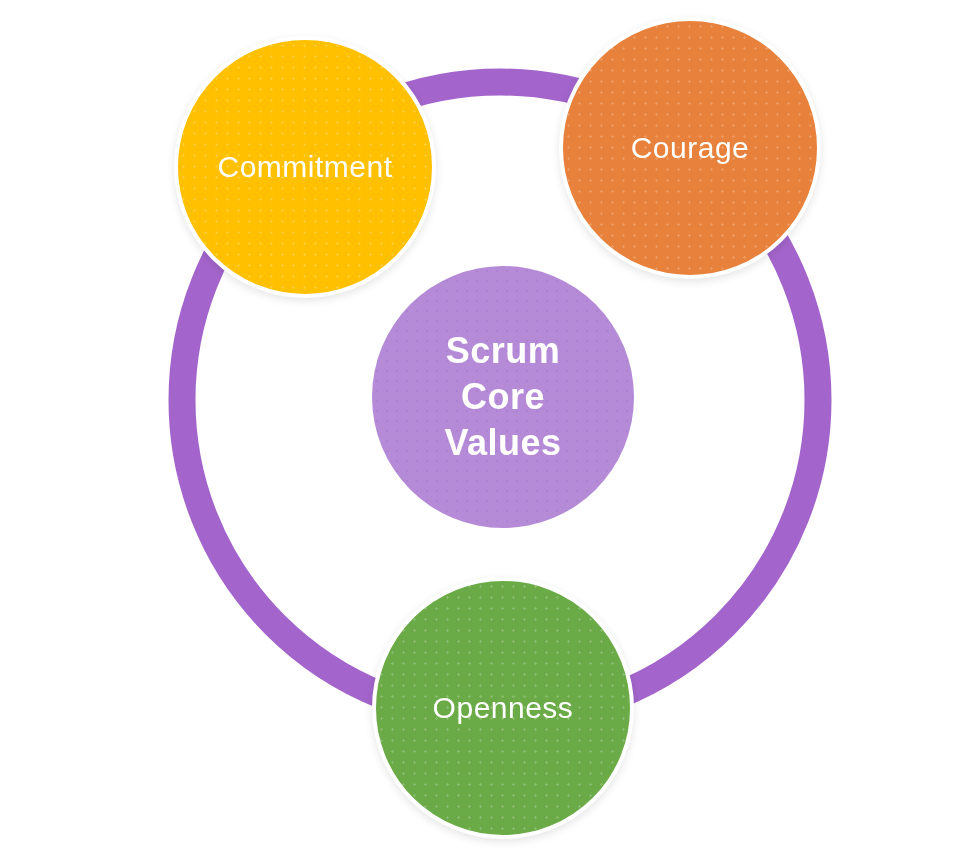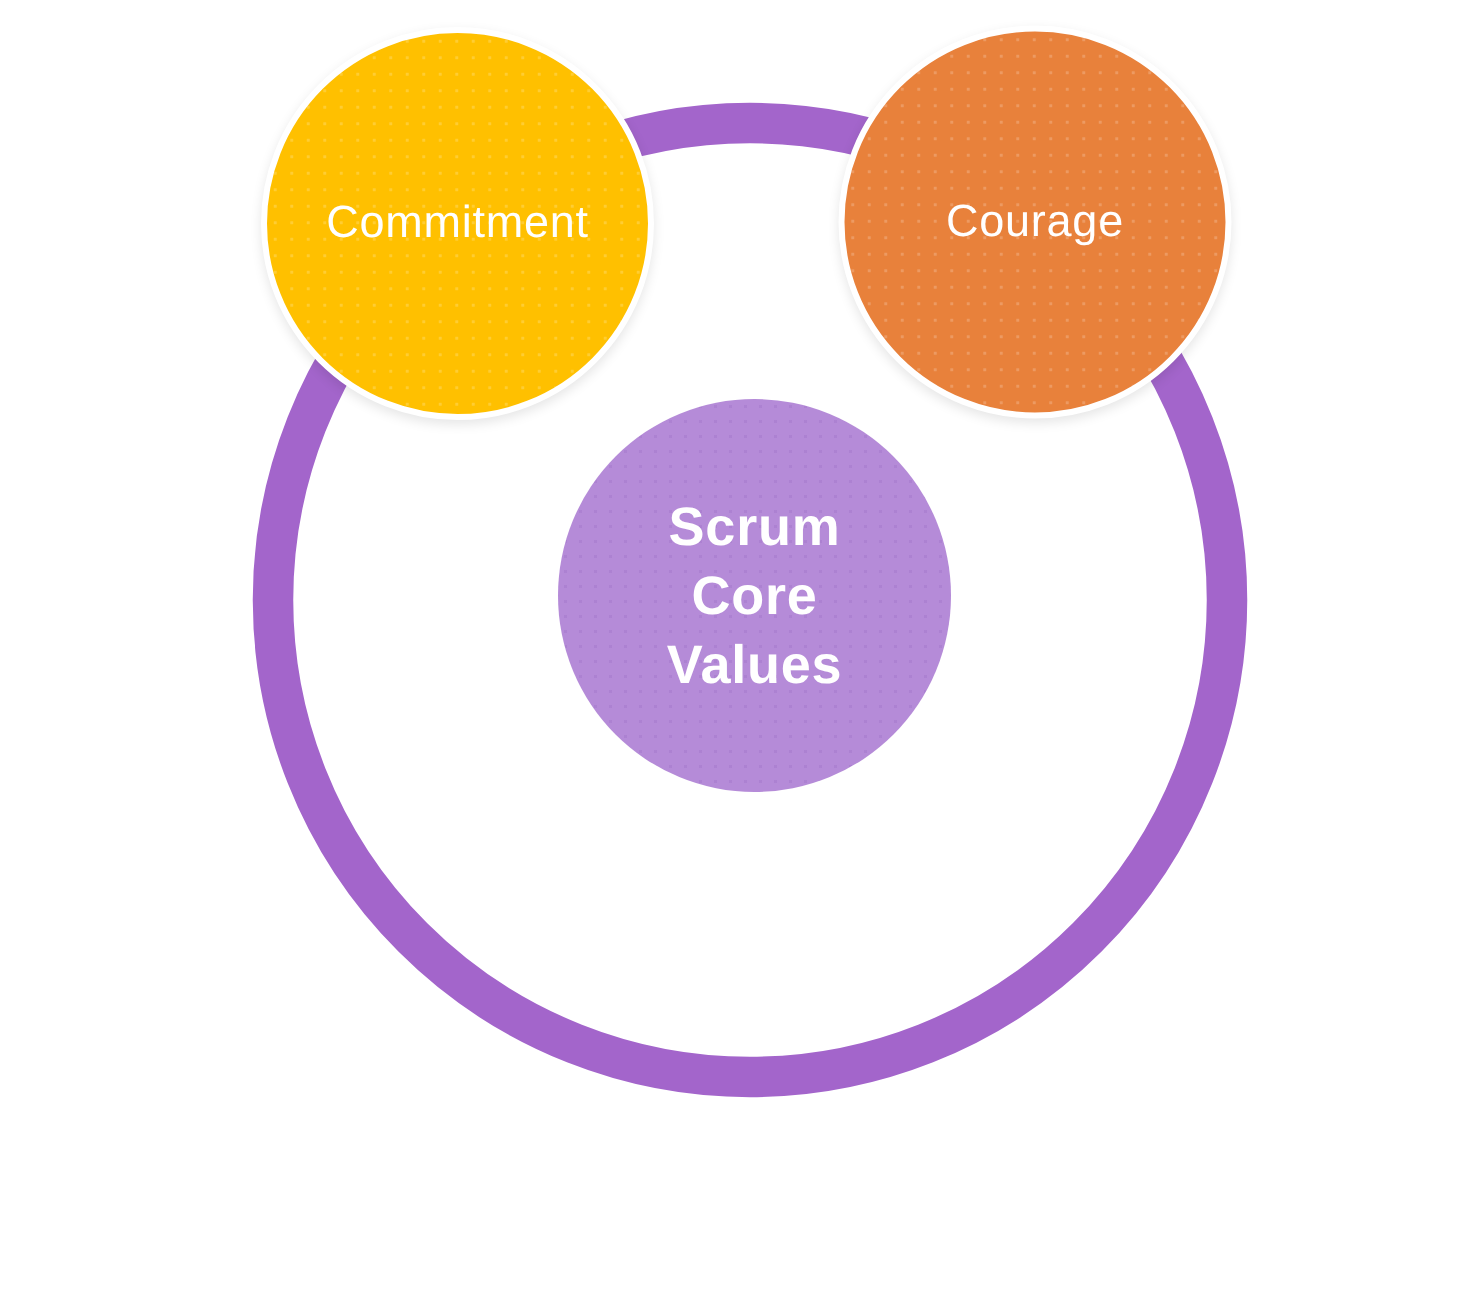--- a/index.html
+++ b/index.html
@@ -37,21 +37,21 @@
     background-image: radial-gradient(rgba(255,255,255,0.20) 1.2px, rgba(0,0,0,0) 1.3px);
     background-size: 11px 11px;
   }
   .circle .label {
     color: #ffffff;
     font-size: 30px;
     font-weight: 400;
     line-height: 1.15;
     letter-spacing: 0.5px;
   }
-  .pos-commitment { left: 174px; top: 18px; }
+  .pos-commitment { left: 174px; top: 36px; }
   .pos-courage    { left: 559px; top: 17px; }
   .pos-focus      { left: 679px; top: 361px; }
   .pos-openness   { left: 372px; top: 577px; }
   .pos-respect    { left: 49px;  top: 363px; }
 
   .circle.center-circle {
     left: 372px;
     top: 266px;
     width: 262px;
     height: 262px;
@@ -78,19 +78,22 @@
 
   <div class="circle pos-commitment" style="background-color: rgb(255, 192, 0);">
     <span class="label">Commitment</span>
   </div>
 
   <div class="circle pos-courage" style="background-color: rgb(232, 129, 59);">
     <span class="label">Courage</span>
   </div>
 
 
+  <div class="circle pos-openness" style="background-color: rgb(106, 171, 71);">
+    <span class="label">Openness</span>
+  </div>
 
 
   <div class="circle center-circle" style="background-color: rgb(181, 139, 216);">
     <span class="label">Scrum Core Values</span>
   </div>
 
 </div>
 
 </body></html>

